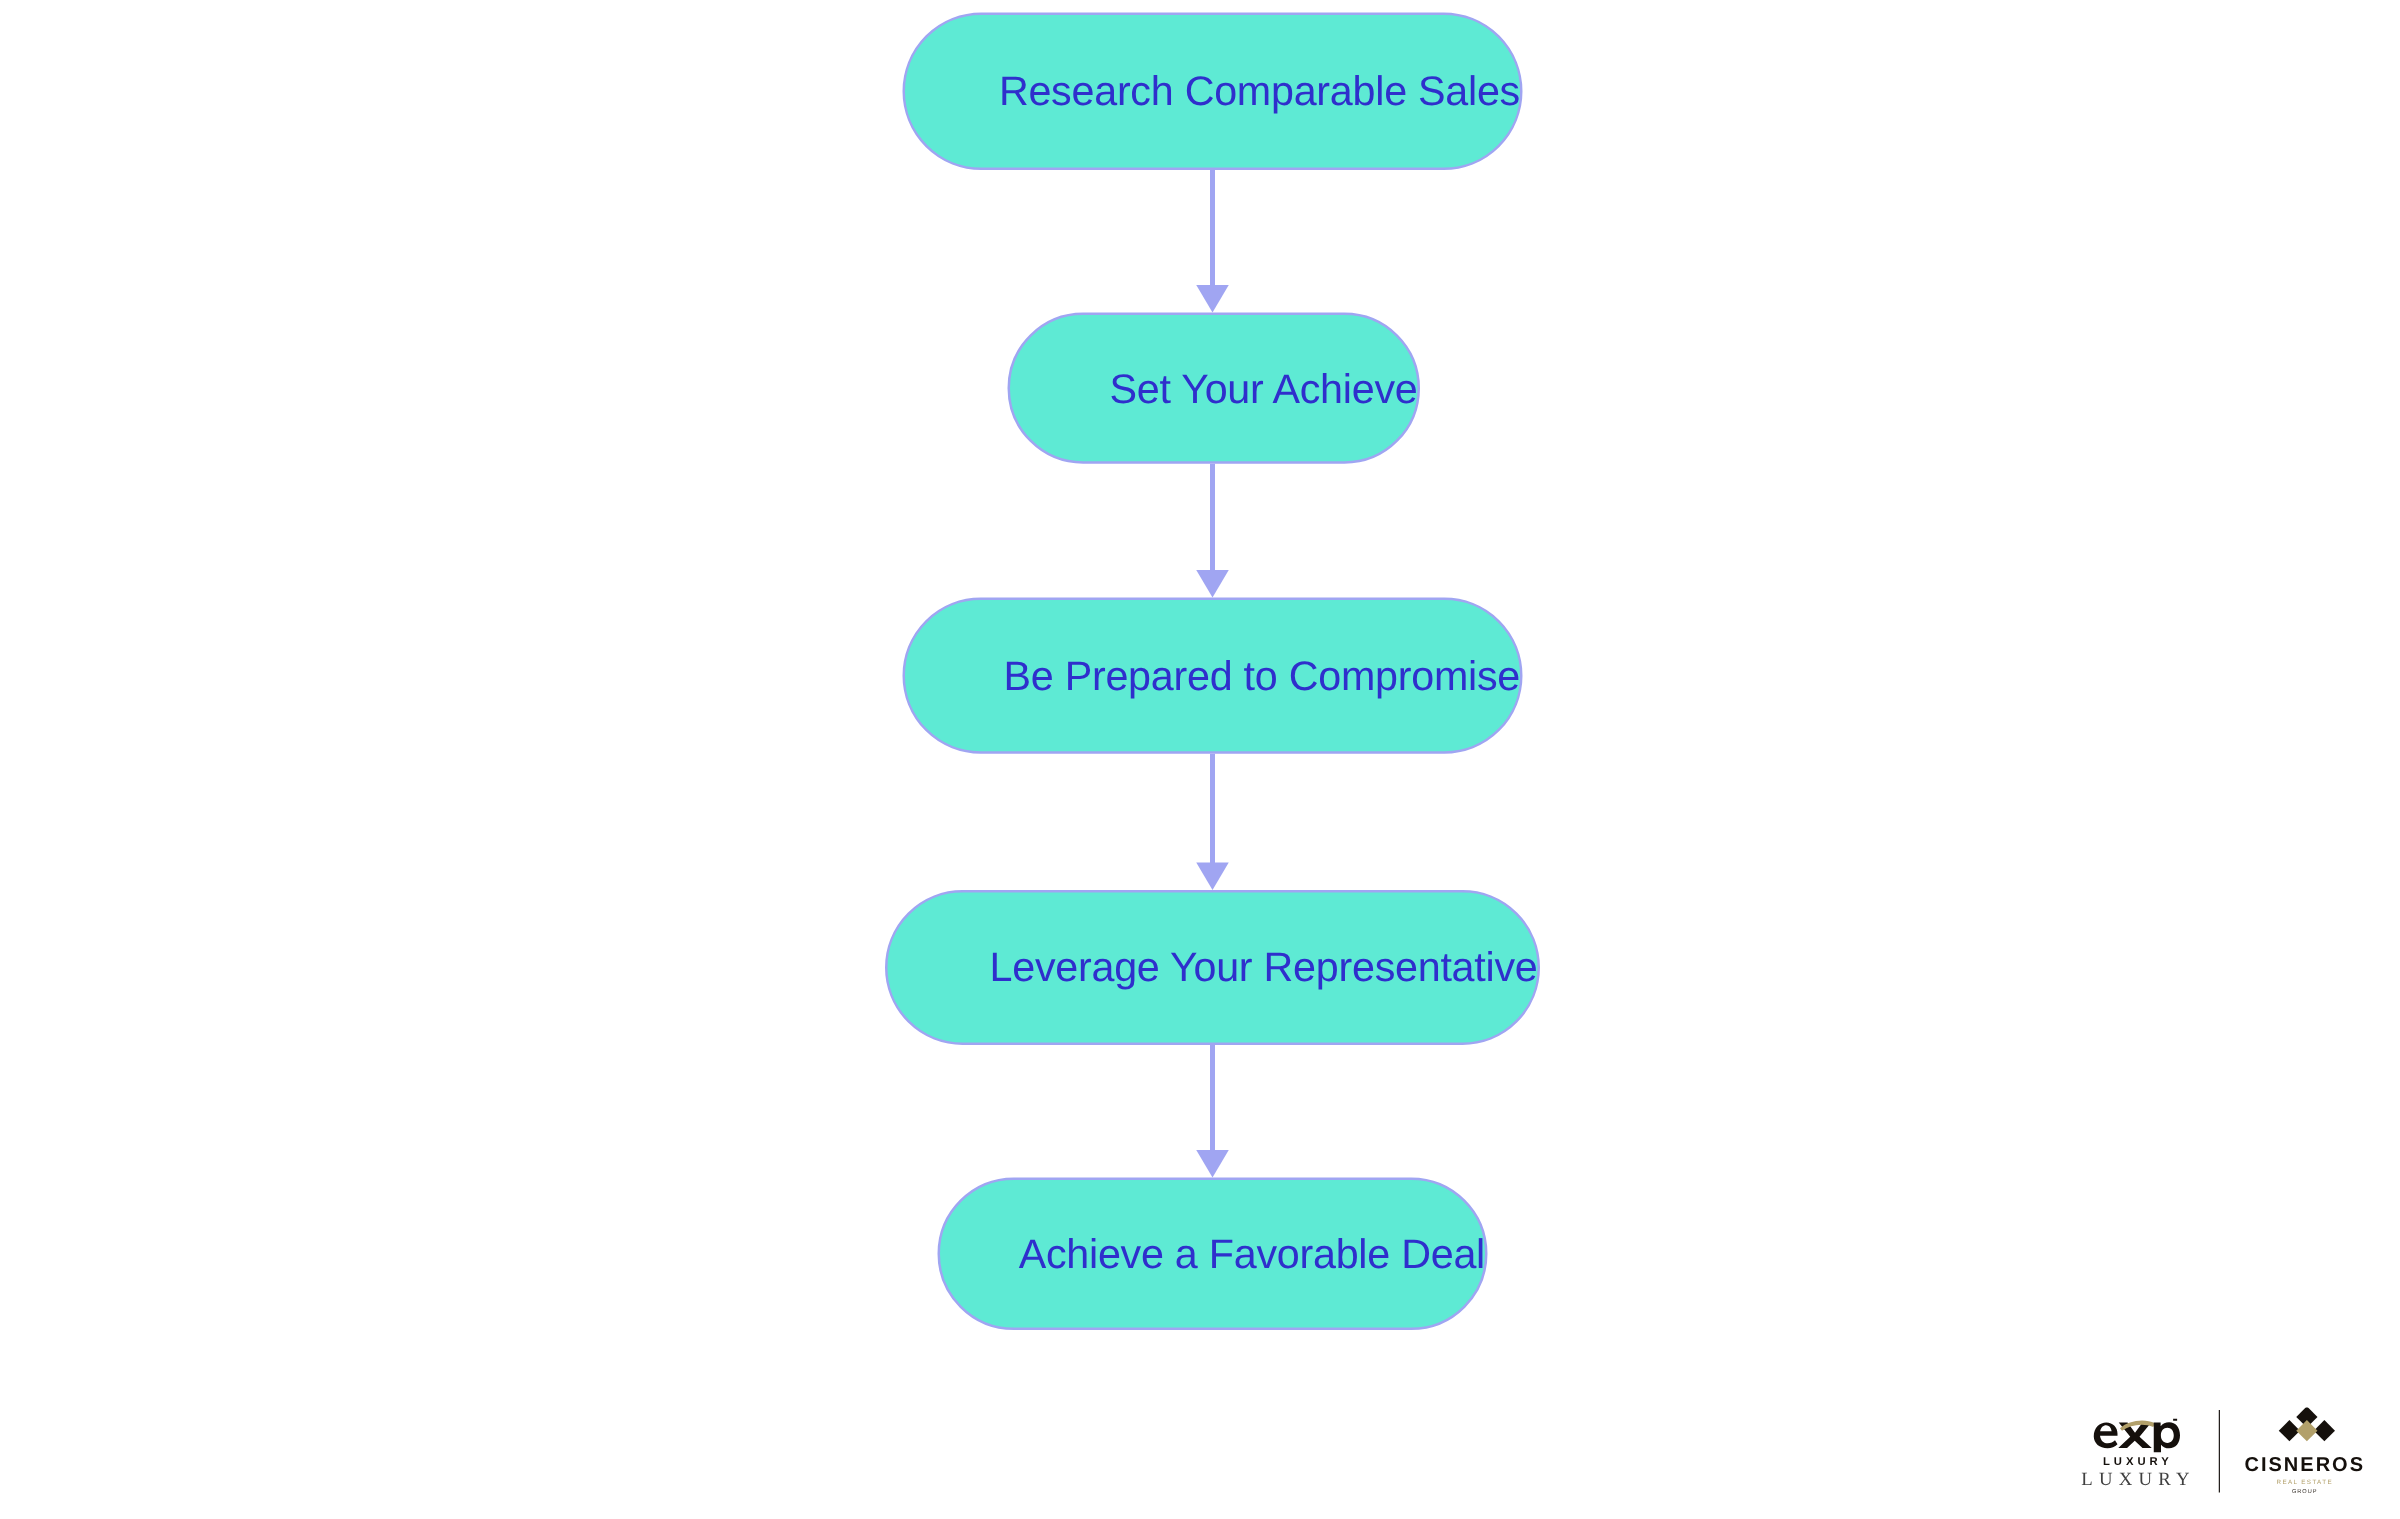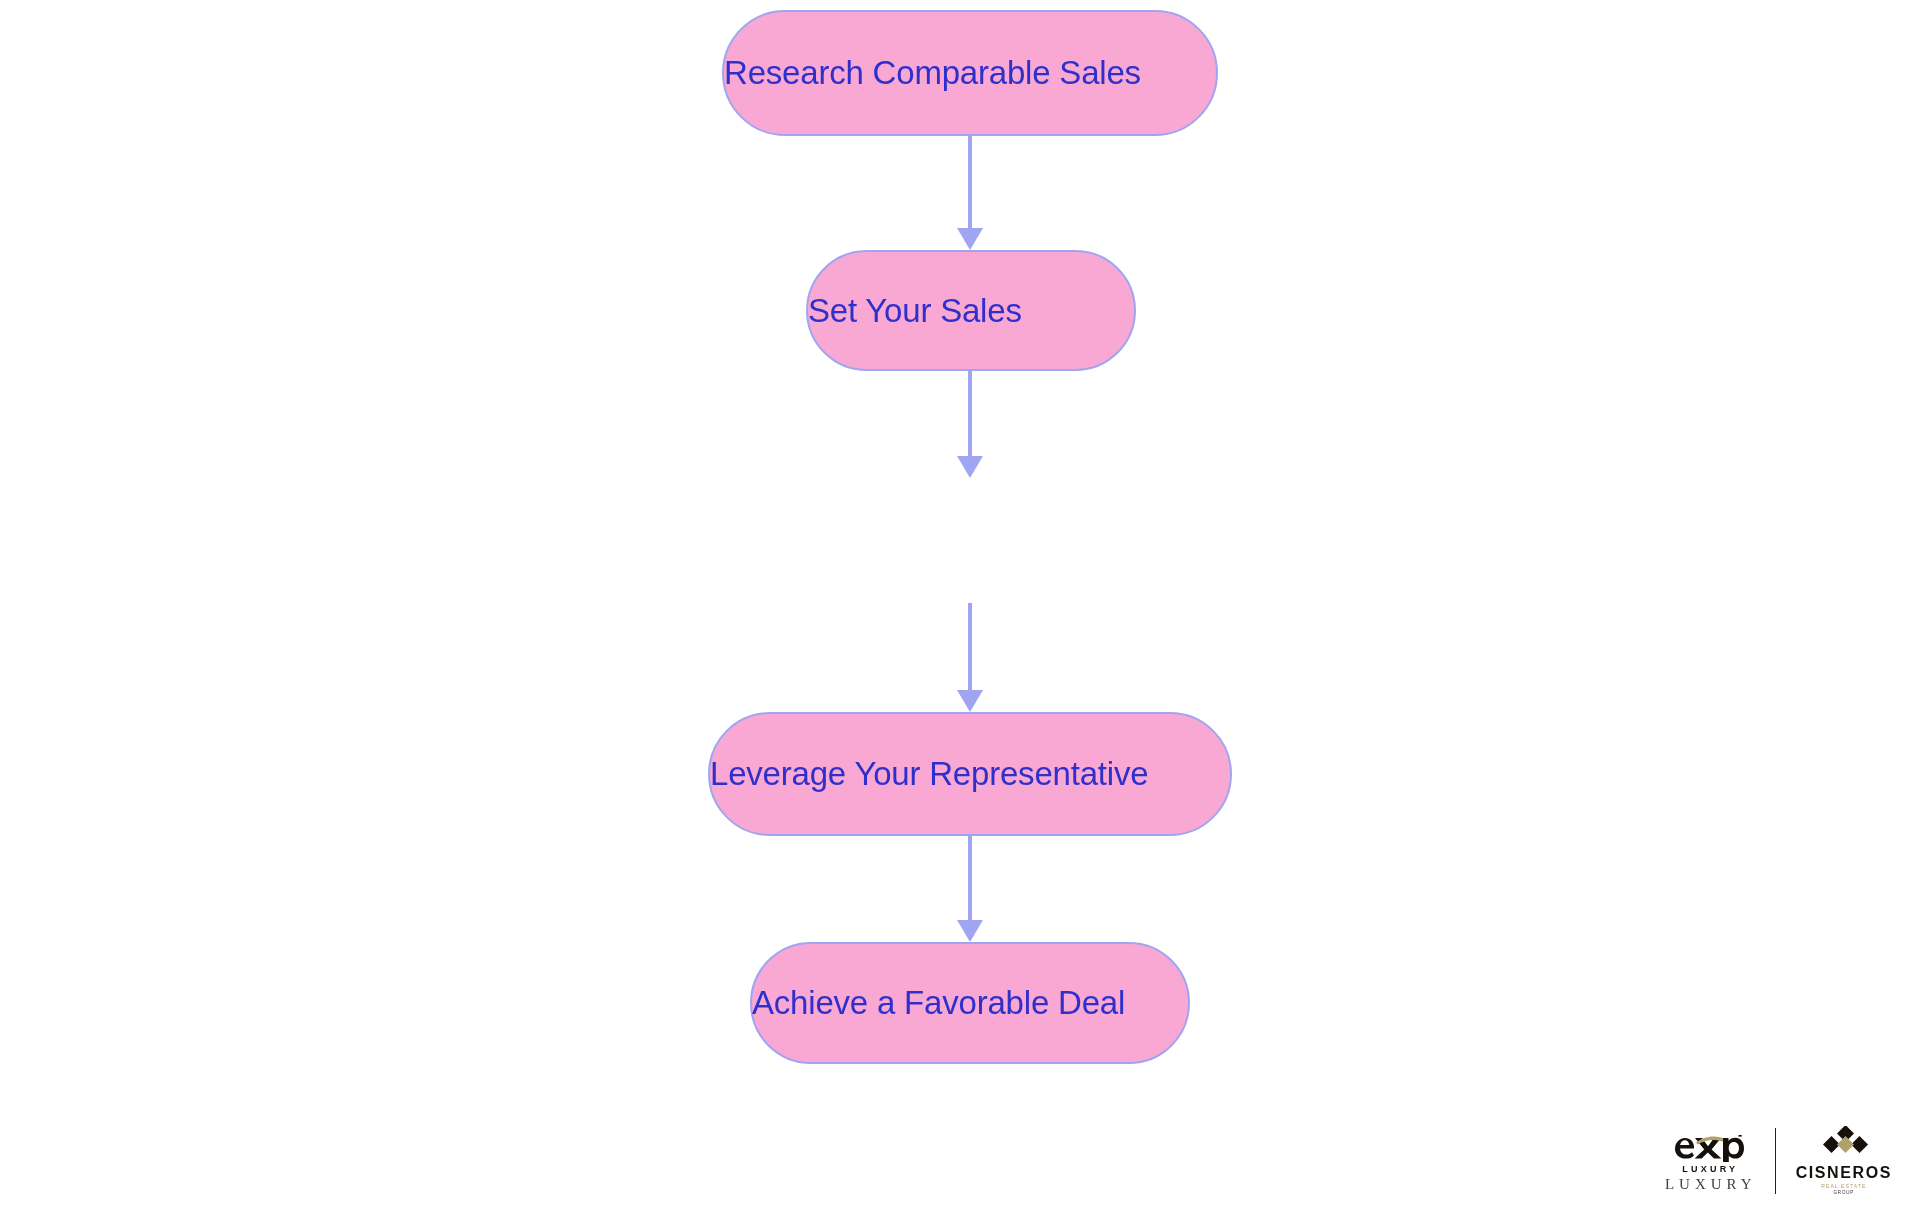--- a/index.html
+++ b/index.html
@@ -27,26 +27,26 @@
     position: absolute;
     left: 0;
     top: 0;
     width: 1920px;
     height: 1100px;
   }
 
   .node {
     position: absolute;
     box-sizing: border-box;
-    background: #f9a8d4;
+    background: #5eead4;
     border: 2px solid #a0a5f2;
     border-radius: 999px;
     display: flex;
     align-items: center;
-    justify-content: flex-start;
+    justify-content: flex-end;
     text-align: center;
   }
 
   .node-label {
     color: #2f2fcc;
     font-family: "Liberation Sans", sans-serif;
     font-size: 33px;
     font-weight: 400;
     letter-spacing: -0.2px;
     line-height: 1.15;
@@ -181,23 +181,26 @@
         <line x1="970" y1="836" x2="970" y2="922" stroke="#a0a5f2" stroke-width="4"></line>
         <polygon points="957,920 983,920 970,942" fill="#a0a5f2"></polygon>
       </g>
     </svg>
 
     <div class="node" style="left:722px; top:10px; width:496px; height:126px;">
       <span class="node-label">Research Comparable Sales</span>
     </div>
 
     <div class="node" style="left:806px; top:250px; width:330px; height:121px;">
-      <span class="node-label">Set Your Sales</span>
-    </div>
-
+      <span class="node-label">Set Your Achieve</span>
+    </div>
+
+    <div class="node" style="left:722px; top:478px; width:496px; height:125px;">
+      <span class="node-label">Be Prepared to Compromise</span>
+    </div>
 
     <div class="node" style="left:708px; top:712px; width:524px; height:124px;">
       <span class="node-label">Leverage Your Representative</span>
     </div>
 
     <div class="node" style="left:750px; top:942px; width:440px; height:122px;">
       <span class="node-label">Achieve a Favorable Deal</span>
     </div>
 
   </div>

